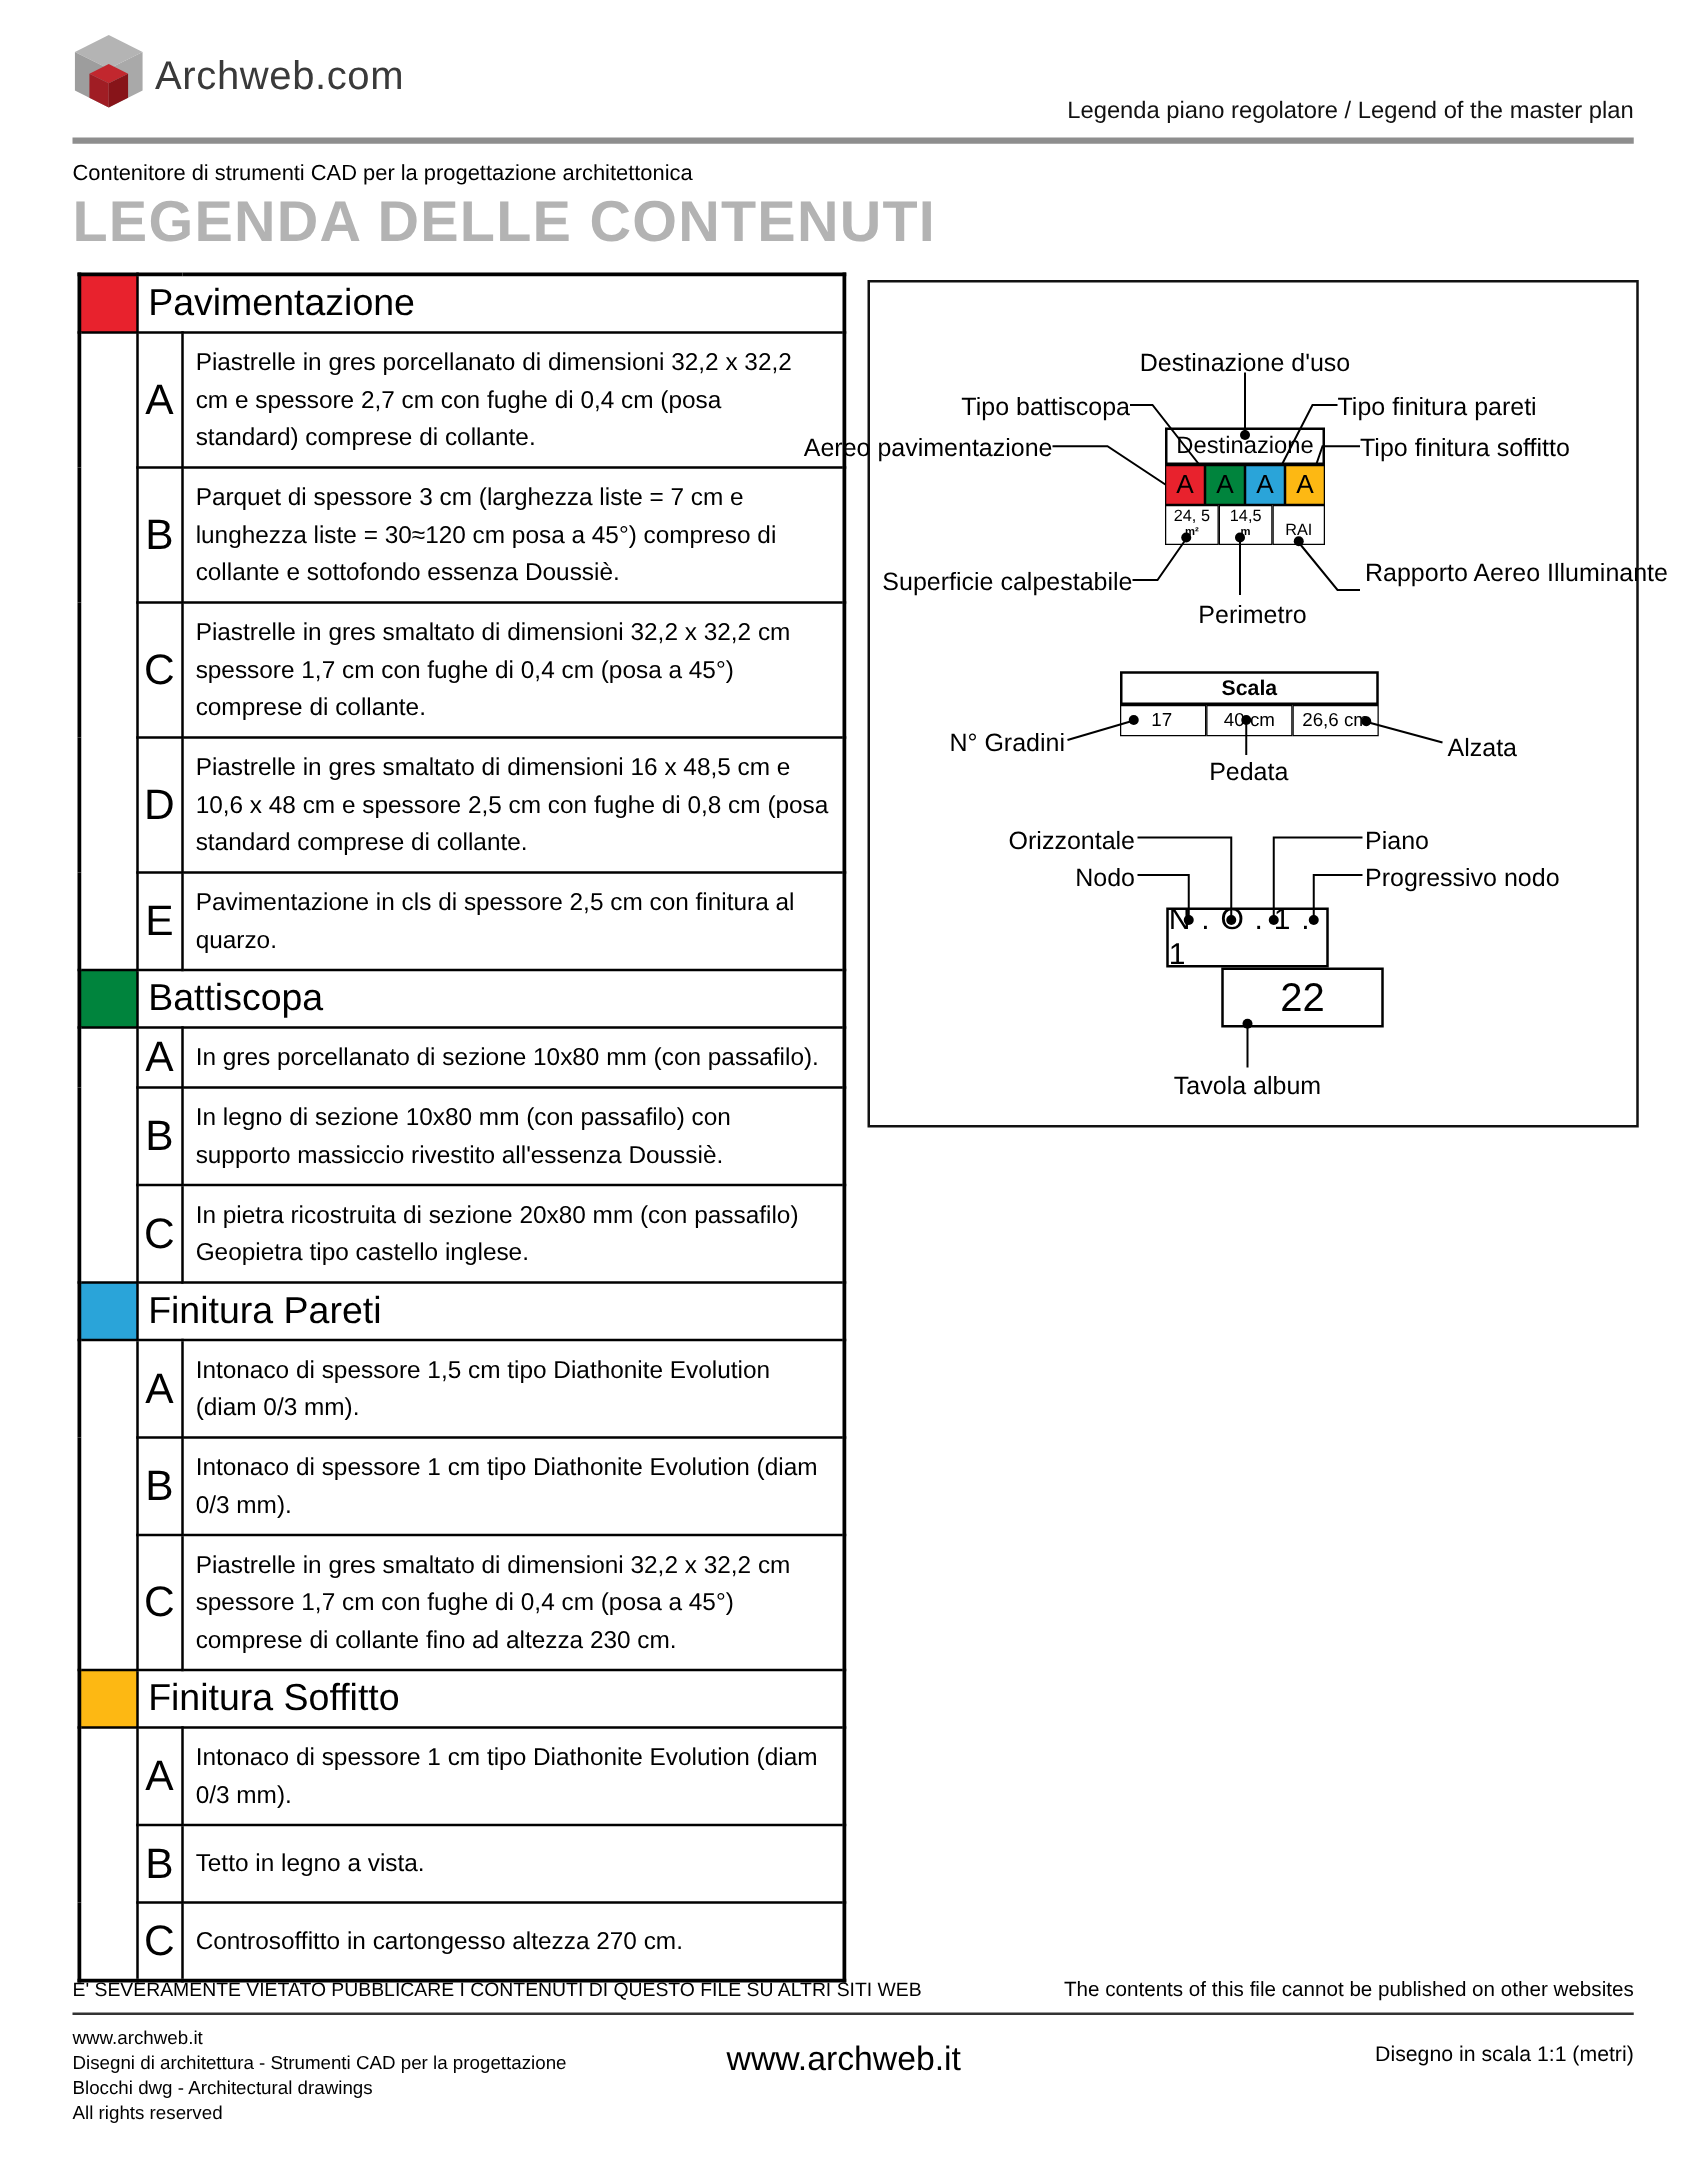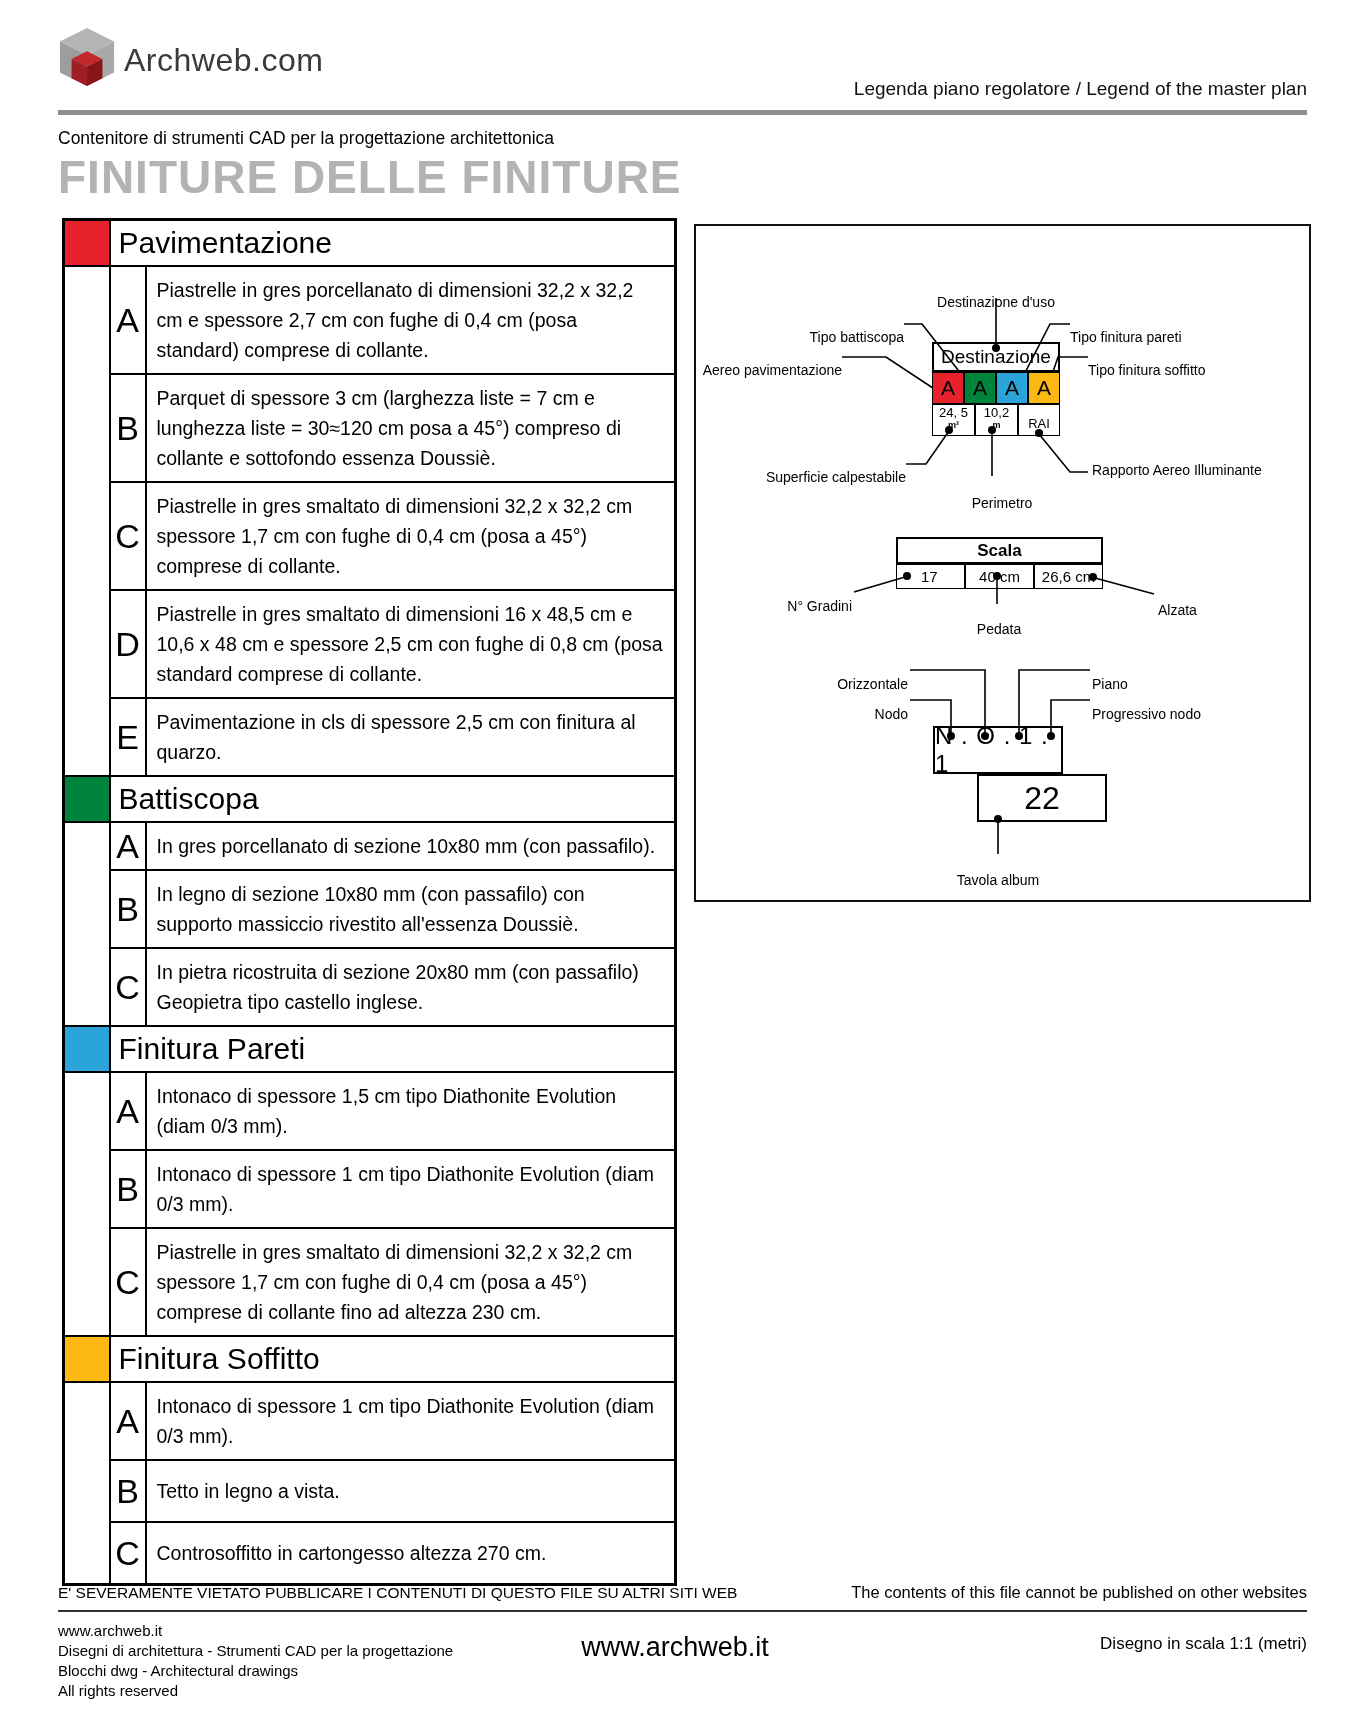--- a/index.html
+++ b/index.html
@@ -21,21 +21,21 @@
   table{border:3px solid #000;}
   td.swatch{padding:0;}
   td.section-title{font-size:30px;padding:2px 8px;height:40px;}
   td.letter{font-size:34px;text-align:center;padding:0;}
   td.desc{font-size:19.5px;line-height:30px;padding:8px 10px;}
   td.spacer{background:#fff;}
   tr.short td.desc{height:44px;}
 
   
   #diagram-panel{left:694px;top:224px;width:613px;height:674px;border:2.5px solid #111;}
-  #diagram-panel .lbl{position:absolute;font-size:14px;white-space:nowrap;margin-top:14px;}
+  #diagram-panel .lbl{position:absolute;font-size:20px;white-space:nowrap;}
   .ctr{transform:translateX(-50%);}
 
   .dbox{position:absolute;border:2px solid #000;box-sizing:border-box;}
   .cellrow{display:flex;}
   .cell{box-sizing:border-box;border:1.5px solid #000;display:flex;align-items:center;justify-content:center;}
 
   
   #dest-header{left:236px;top:116px;width:128px;height:30px;display:flex;align-items:center;justify-content:center;font-size:19px;}
   #dest-typerow{left:236px;top:146px;width:128px;height:32px;}
   #dest-typerow .cell{width:32px;height:32px;font-size:21px;}
@@ -72,21 +72,21 @@
     <polygon points="30,30 58,16 58,48 30,62" fill="#a9a9a9"></polygon>
     <polygon points="30,26 46,34 30,42 14,34" fill="#c2272e"></polygon>
     <polygon points="14,34 30,42 30,62 14,54" fill="#a01d24"></polygon>
     <polygon points="30,42 46,34 46,54 30,62" fill="#871419"></polygon>
   </svg>
 </div>
 <div class="abs" id="brand-text">Archweb.com</div>
 <div class="abs" id="doc-title">Legenda piano regolatore  /  Legend of the master plan</div>
 <div class="abs" id="header-rule"></div>
 <div class="abs" id="tagline">Contenitore di strumenti CAD per la progettazione architettonica</div>
-<div class="abs" id="page-title">FINITURE DELLE FINITURE</div>
+<div class="abs" id="page-title">LEGENDA DELLE CONTENUTI</div>
 
 <div class="abs" id="legend-table">
 <table>
  <colgroup>
         <col style="width:46px">
         <col style="width:36px">
         <col style="width:530px">
       </colgroup>
  <tbody>
 
@@ -225,21 +225,21 @@
     <div class="cell" style="background-color: rgb(0, 132, 61);">A</div>
     <div class="cell" style="background-color: rgb(42, 164, 217);">A</div>
     <div class="cell" style="background-color: rgb(253, 184, 19);">A</div>
   </div>
   <div class="abs cellrow" id="dest-metrics">
     <div class="cell" style="width:43px;height:32px;">
       <span class="metric-val">24, 5</span>
       <span class="metric-unit">m²</span>
     </div>
     <div class="cell" style="width:43px;height:32px;">
-      <span class="metric-val">10,2</span>
+      <span class="metric-val">14,5</span>
       <span class="metric-unit">m</span>
     </div>
     <div class="cell" style="width:42px;height:32px;justify-content:center;">
       <span class="metric-val" style="margin-top:7px;">RAI</span>
     </div>
   </div>
 
   <div class="lbl" style="right:403px;top:229px;">Superficie calpestabile</div>
   <div class="lbl ctr" style="left:306px;top:255px;">Perimetro</div>
   <div class="lbl" style="left:396px;top:222px;">Rapporto Aereo Illuminante</div>

